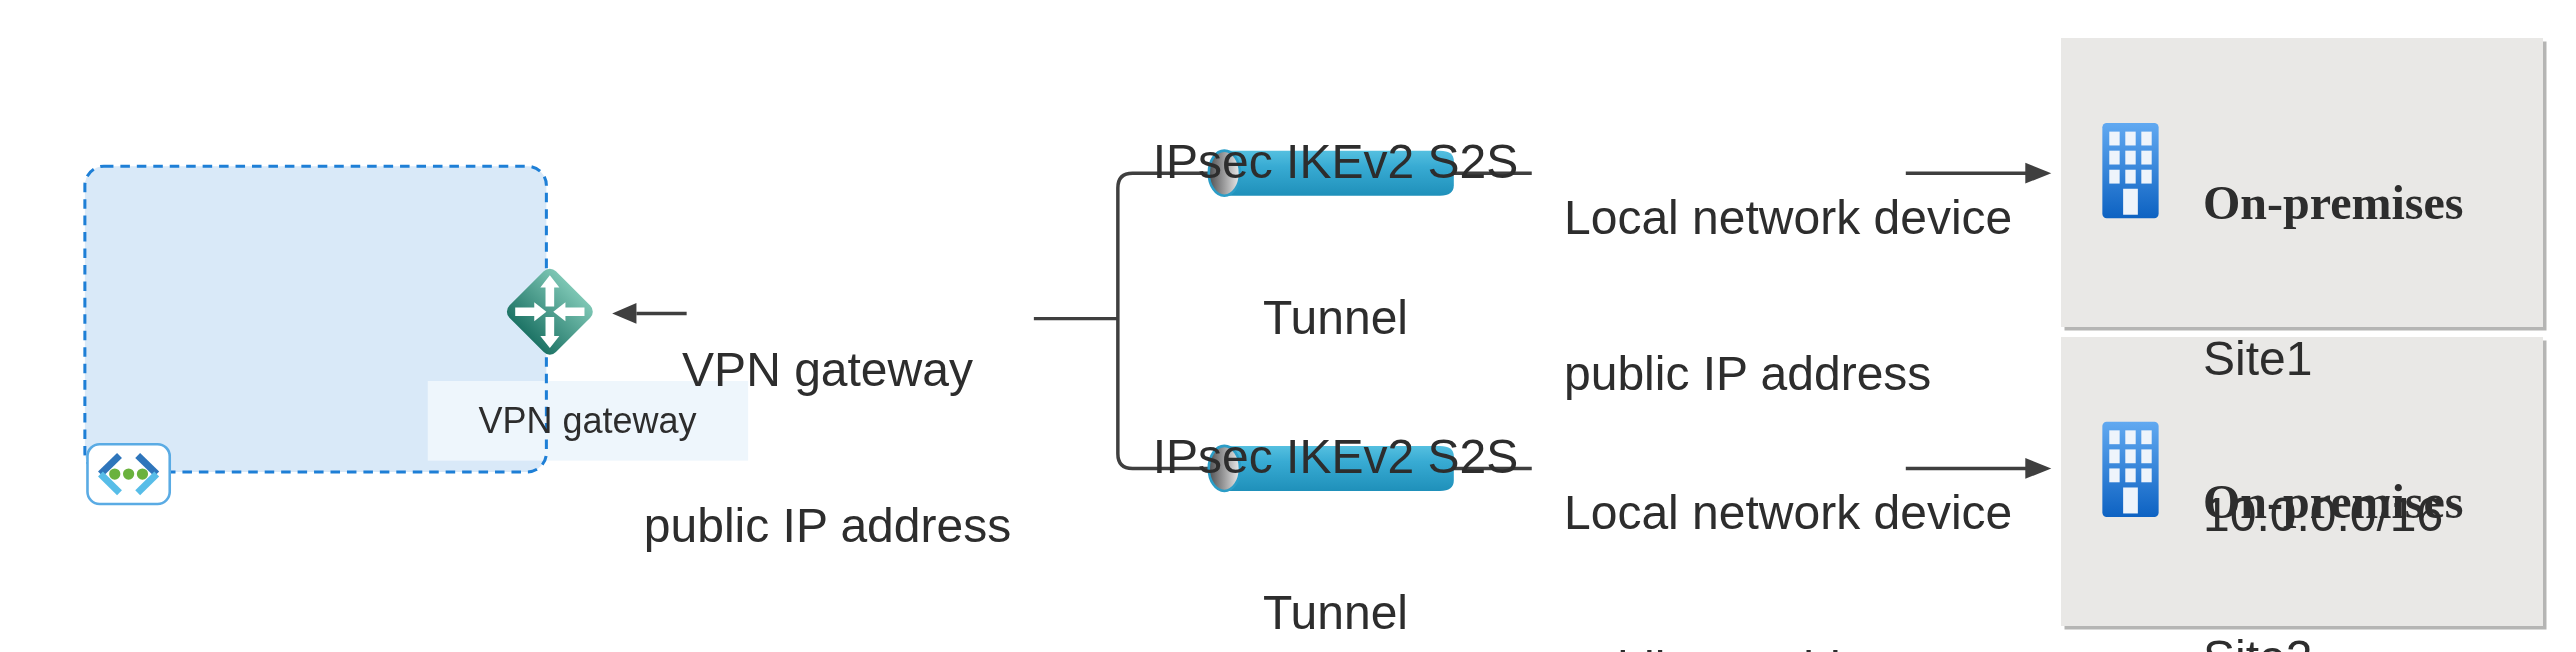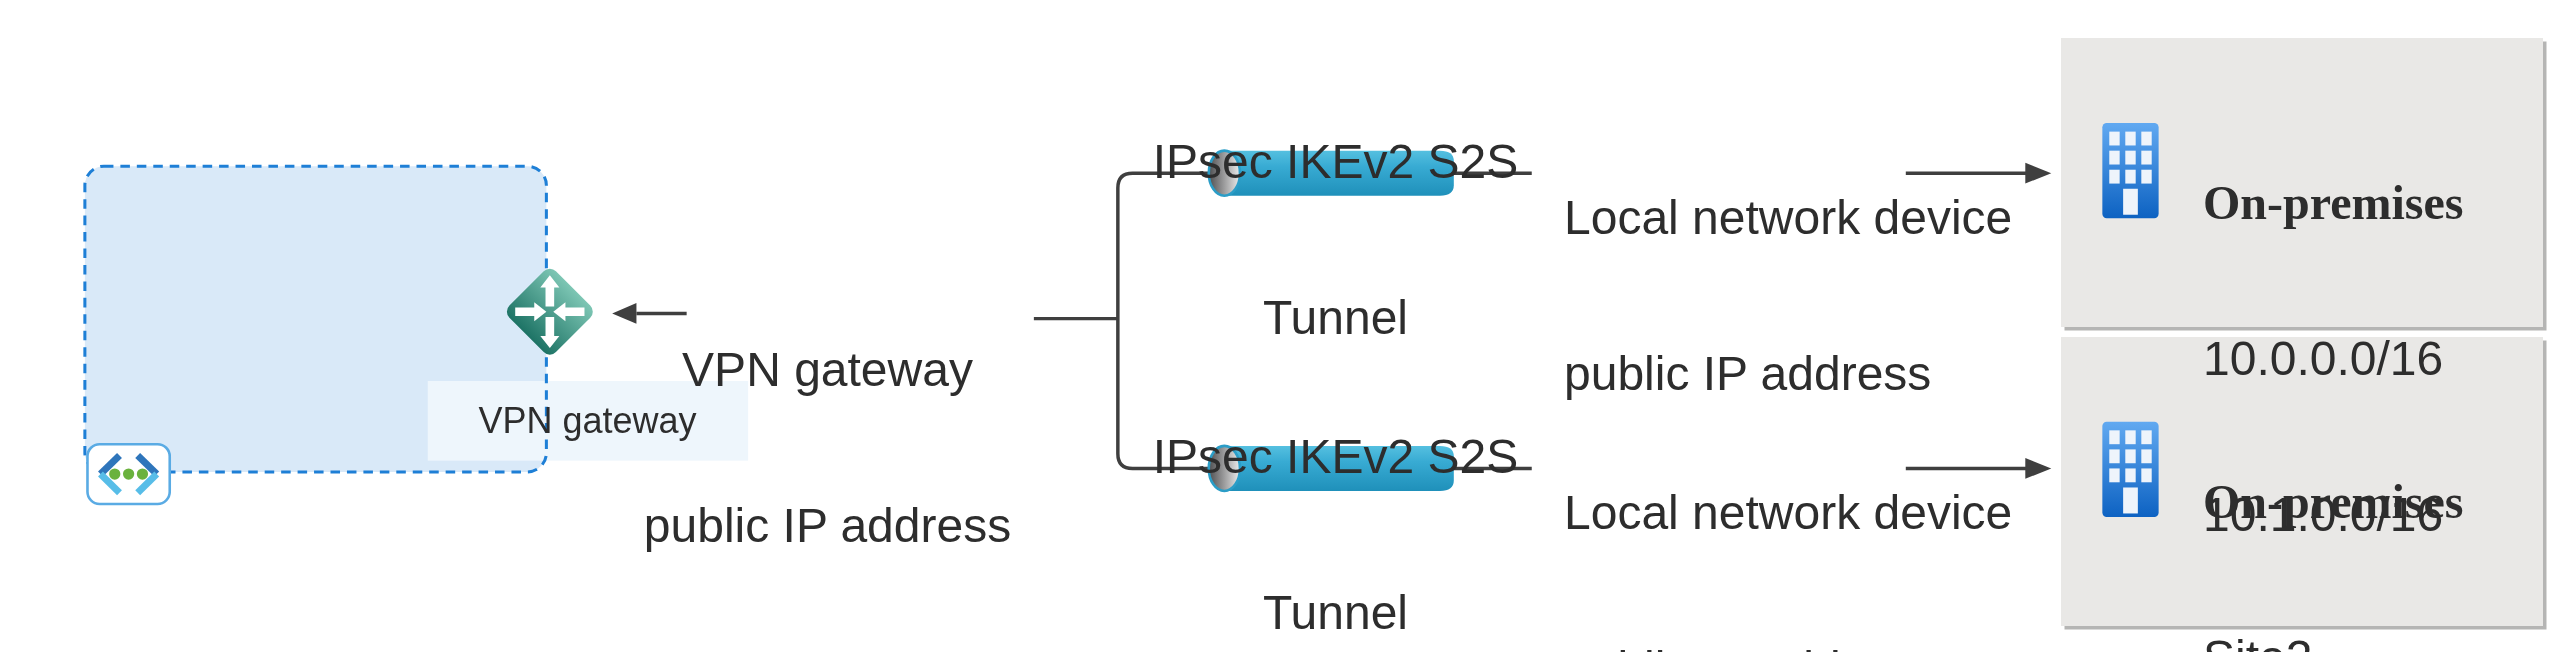--- a/index.html
+++ b/index.html
@@ -155,20 +155,21 @@
     <span class="ln">Local network device</span>
     <span class="ln">public IP address</span>
   </div>
   <div class="txt" style="left:1564px;top:383px;">
     <span class="ln">Local network device</span>
     <span class="ln">public IP address</span>
   </div>
 
   <div class="txt site-text" style="left:2203px;top:73px;">
     <span class="ln bold">On-premises</span>
+    <span class="ln">Site1</span>
     <span class="ln">10.0.0.0/16</span>
     <span class="ln">10.1.0.0/16</span>
   </div>
   <div class="txt site-text" style="left:2203px;top:372px;">
     <span class="ln bold">On-premises</span>
     <span class="ln">Site2</span>
     
     
   </div>
 

